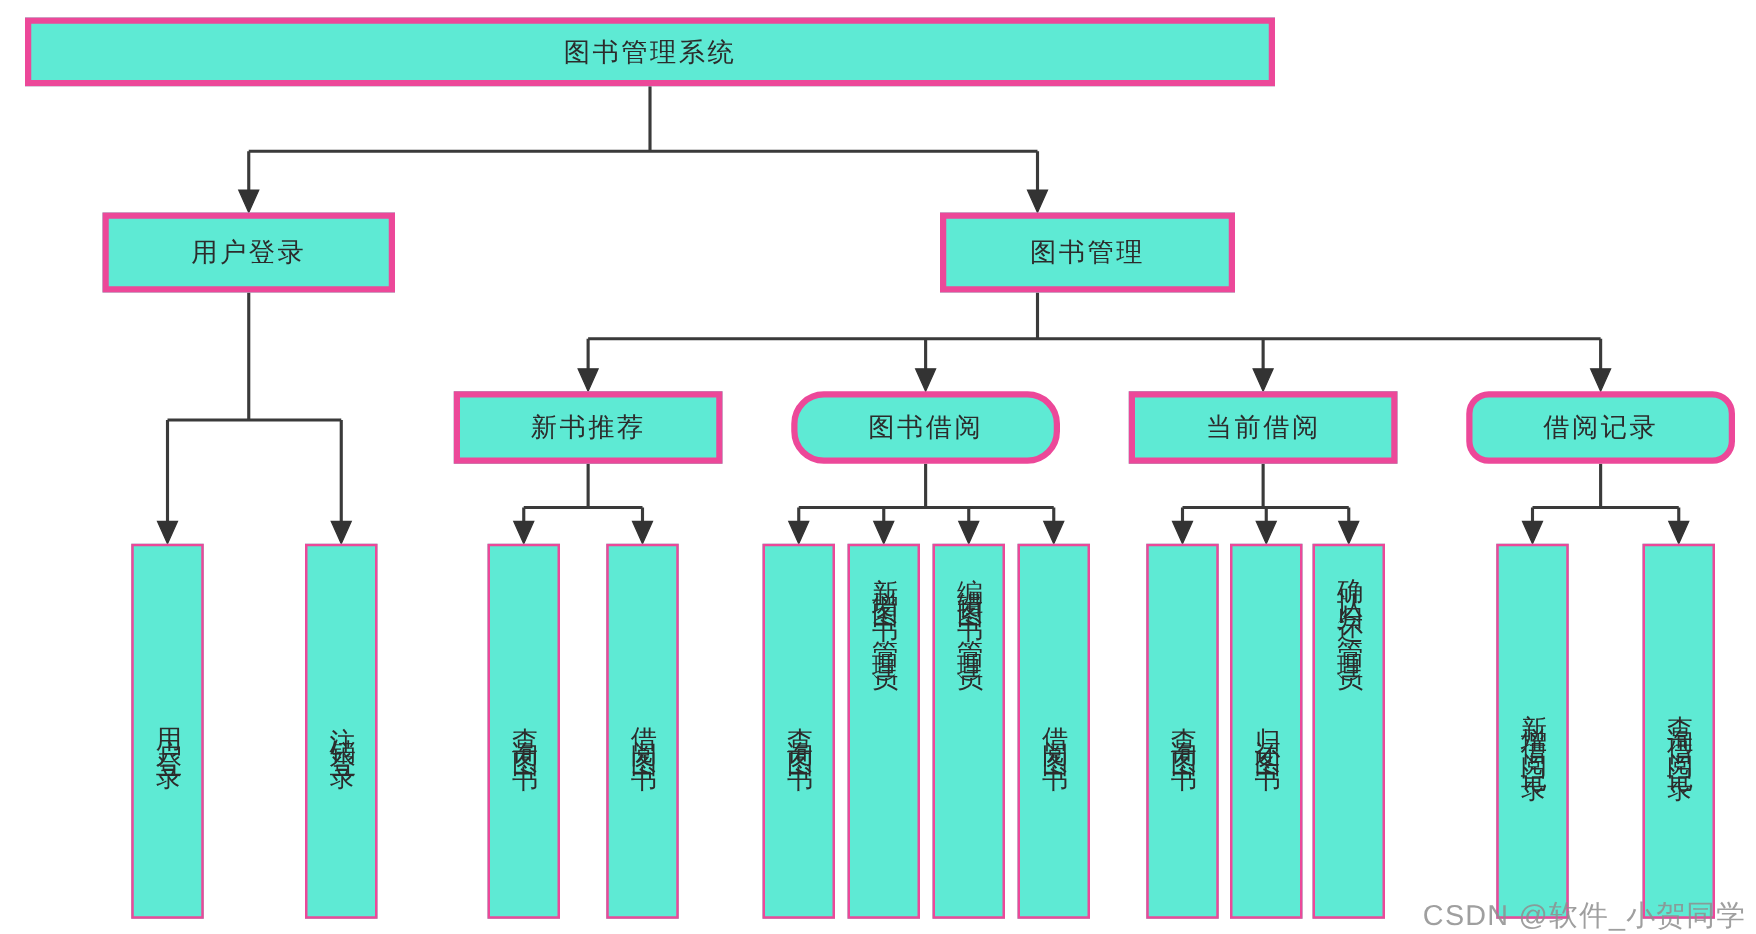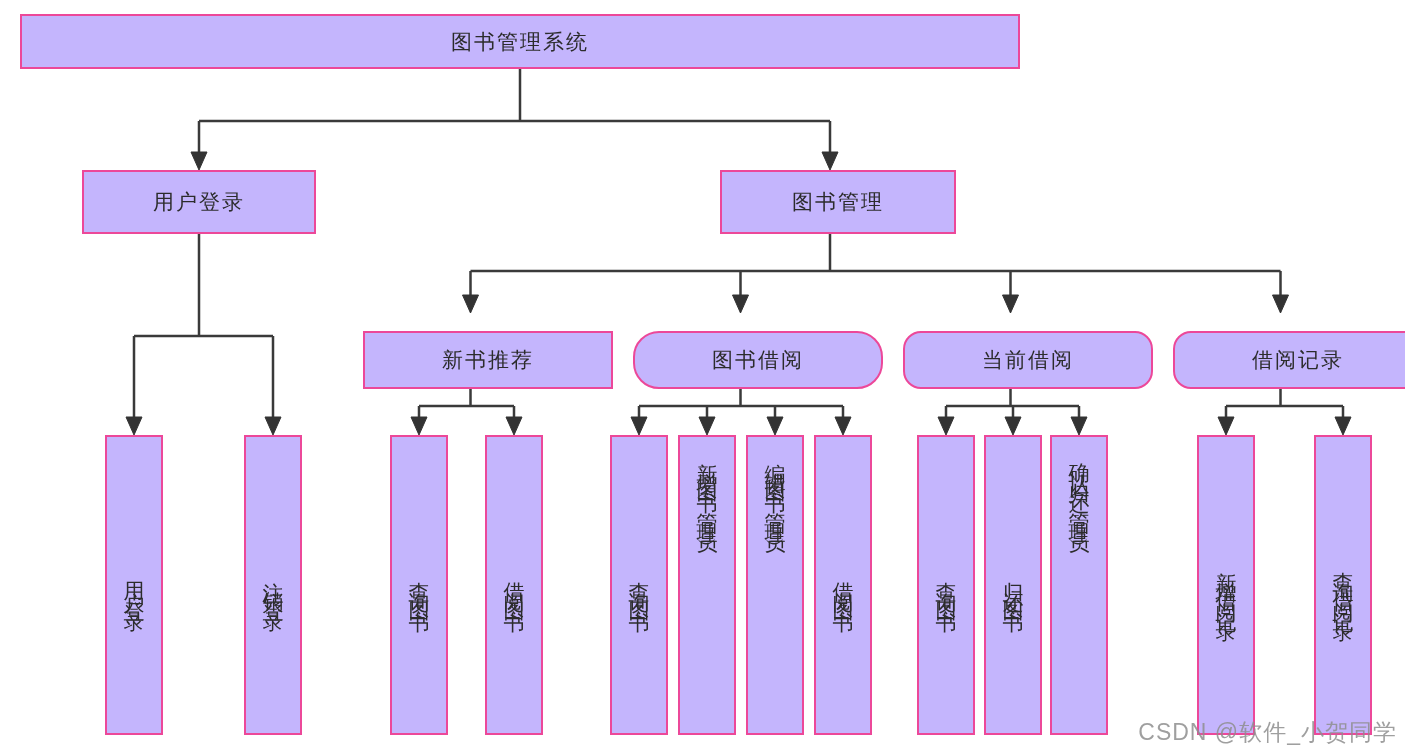--- a/index.html
+++ b/index.html
@@ -12,36 +12,36 @@
     background:#ffffff;
     overflow:hidden;
   }
 
   svg.wires { position:absolute; left:0; top:0; width:1405px; height:747px; z-index:1; }
   svg.wires path { stroke:#3a3a3a; stroke-width:2.5; fill:none; }
   svg.wires polygon { fill:#333333; stroke:#333333; }
 
   .box {
     position:absolute;
-    background:#c4b5fd;
-    border:2px solid #ec4899;
+    background:#5eead4;
+    border:5px solid #ec4899;
     color:#2c2c2c;
     display:flex; align-items:center; justify-content:center;
     z-index:2;
   }
 
   .hbox { font-size:21px; letter-spacing:2px; white-space:nowrap; }
 
   .root  { left:20px;  top:14px;  width:1000px; height:55px; }
   .l2a   { left:82px;  top:170px; width:234px;  height:64px; }
-  .l2b   { left:720px; top:170px; width:236px;  height:64px; }
+  .l2b   { left:752px; top:170px; width:236px;  height:64px; }
 
-  .l3 { top:313px; width:250px; height:58px;margin-top:18px; }
+  .l3 { top:313px; width:215px; height:58px; }
   .l3a { left:363px; }  .l3b { left:633px;border-radius:26px; }
-  .l3c { left:903px;border-radius:18px; }  .l3d { left:1173px;border-radius:18px; }
+  .l3c { left:903px; }  .l3d { left:1173px;border-radius:18px; }
 
   .vbox {
     top:435px; width:58px; height:300px;
     border-width:2.5px;
     font-size:21px;
   }
   .vbox > span {
     writing-mode:vertical-rl;
     text-orientation:mixed;
     letter-spacing:10px;

